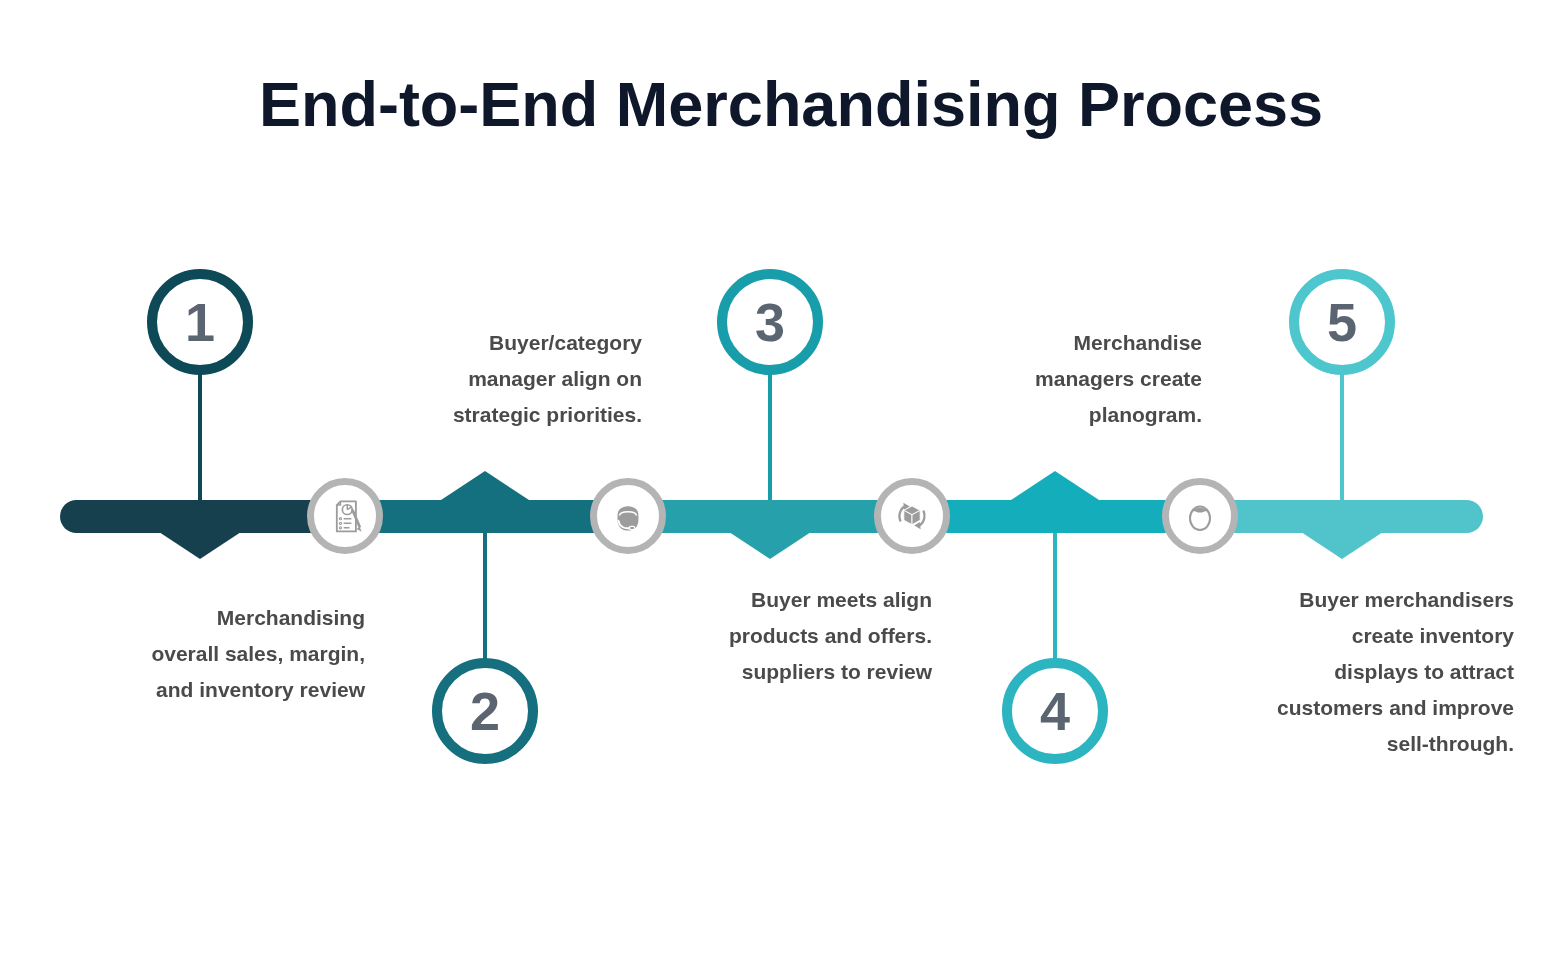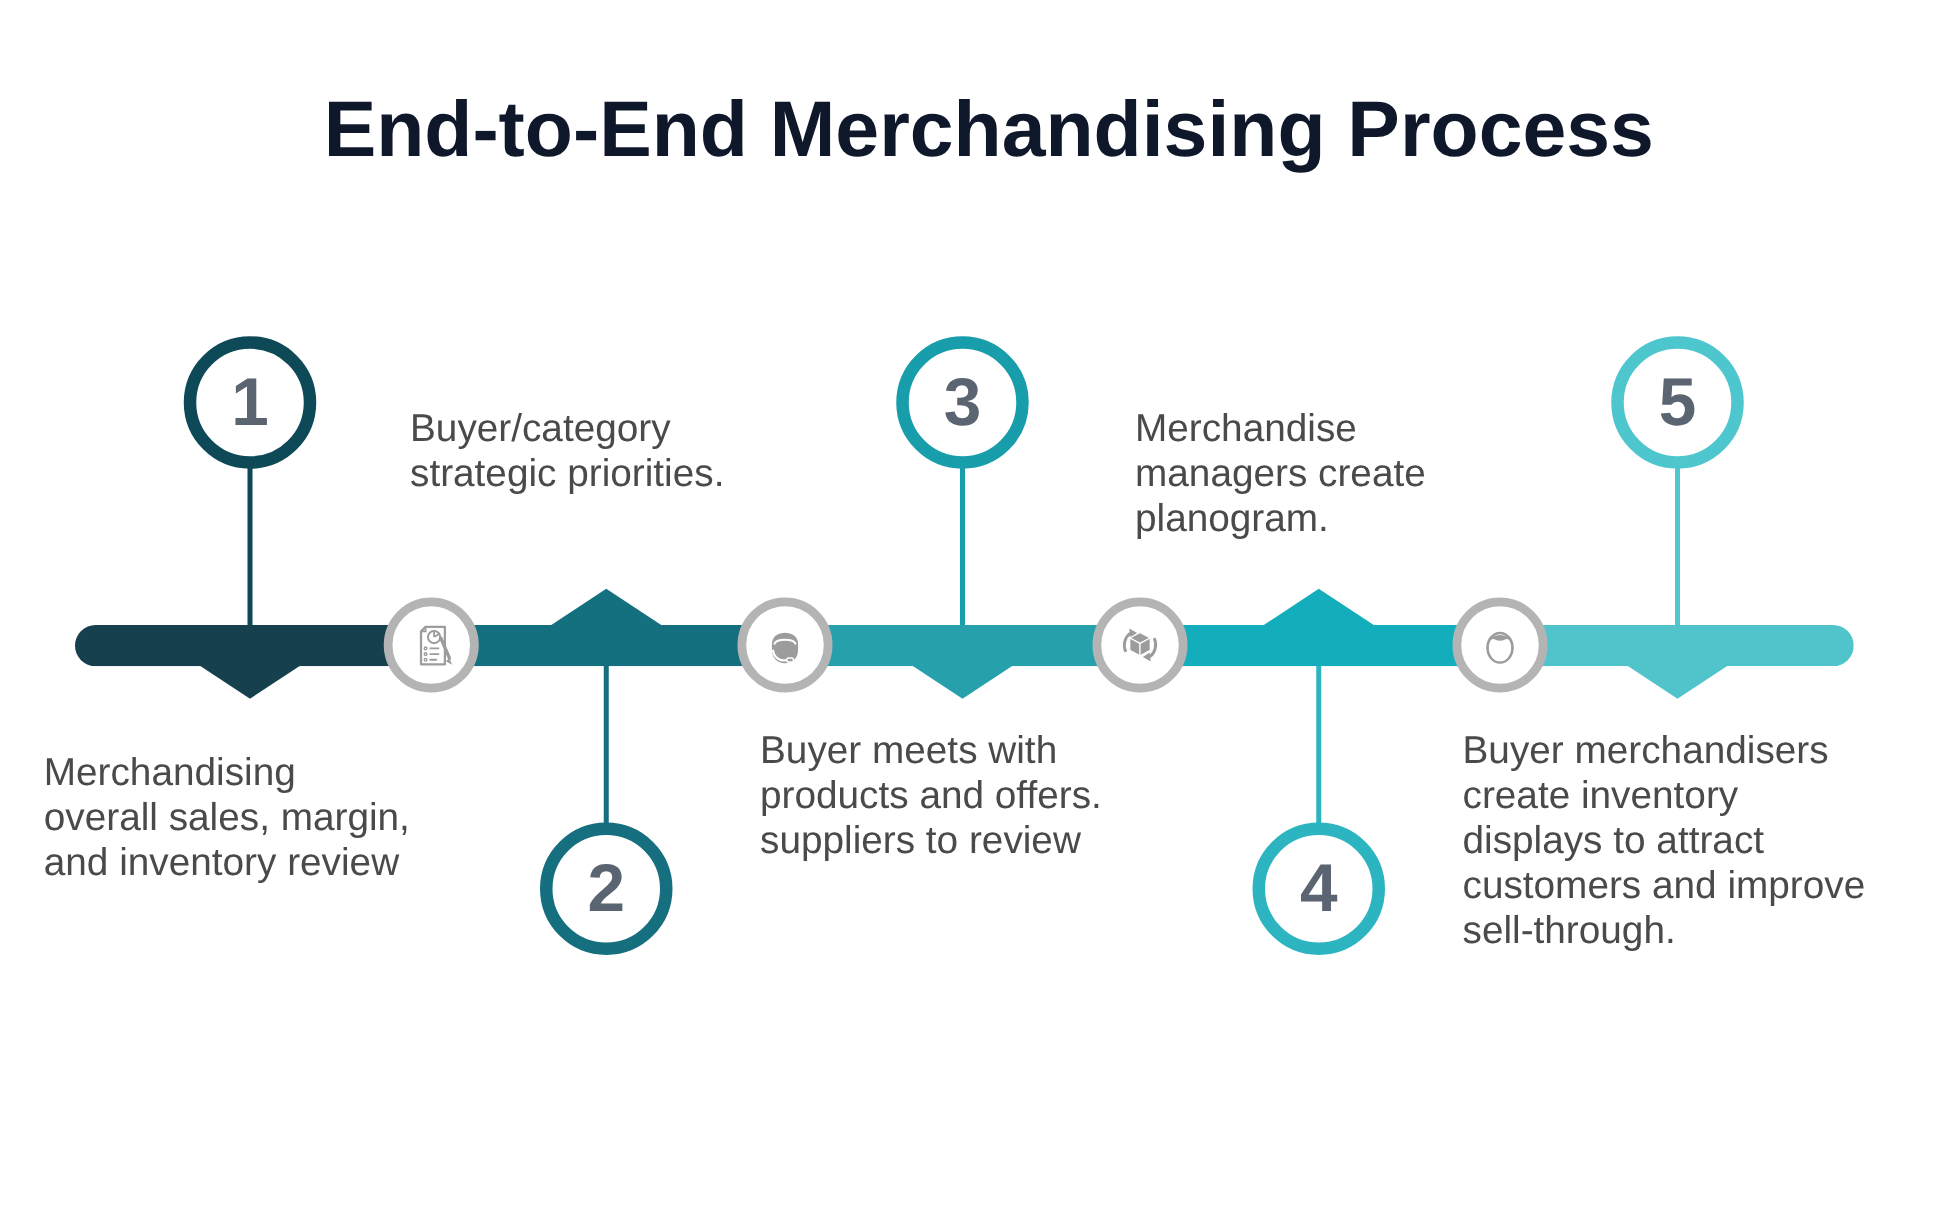--- a/index.html
+++ b/index.html
@@ -45,22 +45,22 @@
   .iconcircle{
     position:absolute;width:62px;height:62px;border:7px solid #b4b4b4;border-radius:50%;
     background:#ffffff;display:flex;align-items:center;justify-content:center;z-index:3;
   }
   .i1{left:307px;top:478px}
   .i2{left:590px;top:478px}
   .i3{left:874px;top:478px}
   .i4{left:1162px;top:478px}
   
   .steptext{
-    position:absolute;text-align:left;font-size:31px;line-height:36px;
-    font-weight:normal;color:#4a4a4a;z-index:2;
+    position:absolute;text-align:right;font-size:21px;line-height:36px;
+    font-weight:bold;color:#4a4a4a;z-index:2;
   }
   .ln{display:block;}
   .t1{left:35px;top:600px;width:330px}
   .t2{left:328px;top:325px;width:314px}
   .t3{left:608px;top:582px;width:324px}
   .t4{left:908px;top:325px;width:294px}
   .t5{left:1170px;top:582px;width:344px}
 </style>
 </head>
 <body>
@@ -145,24 +145,25 @@
     </svg>
   </div>
 
   <div class="steptext t1">
     <span class="ln">Merchandising</span>
     <span class="ln">overall sales, margin,</span>
     <span class="ln">and inventory review</span>
   </div>
   <div class="steptext t2">
     <span class="ln">Buyer/category</span>
+    <span class="ln">manager align on</span>
     <span class="ln">strategic priorities.</span>
   </div>
   <div class="steptext t3">
-    <span class="ln">Buyer meets with</span>
+    <span class="ln">Buyer meets align</span>
     <span class="ln">products and offers.</span>
     <span class="ln">suppliers to review</span>
   </div>
   <div class="steptext t4">
     <span class="ln">Merchandise</span>
     <span class="ln">managers create</span>
     <span class="ln">planogram.</span>
   </div>
   <div class="steptext t5">
     <span class="ln">Buyer merchandisers</span>

